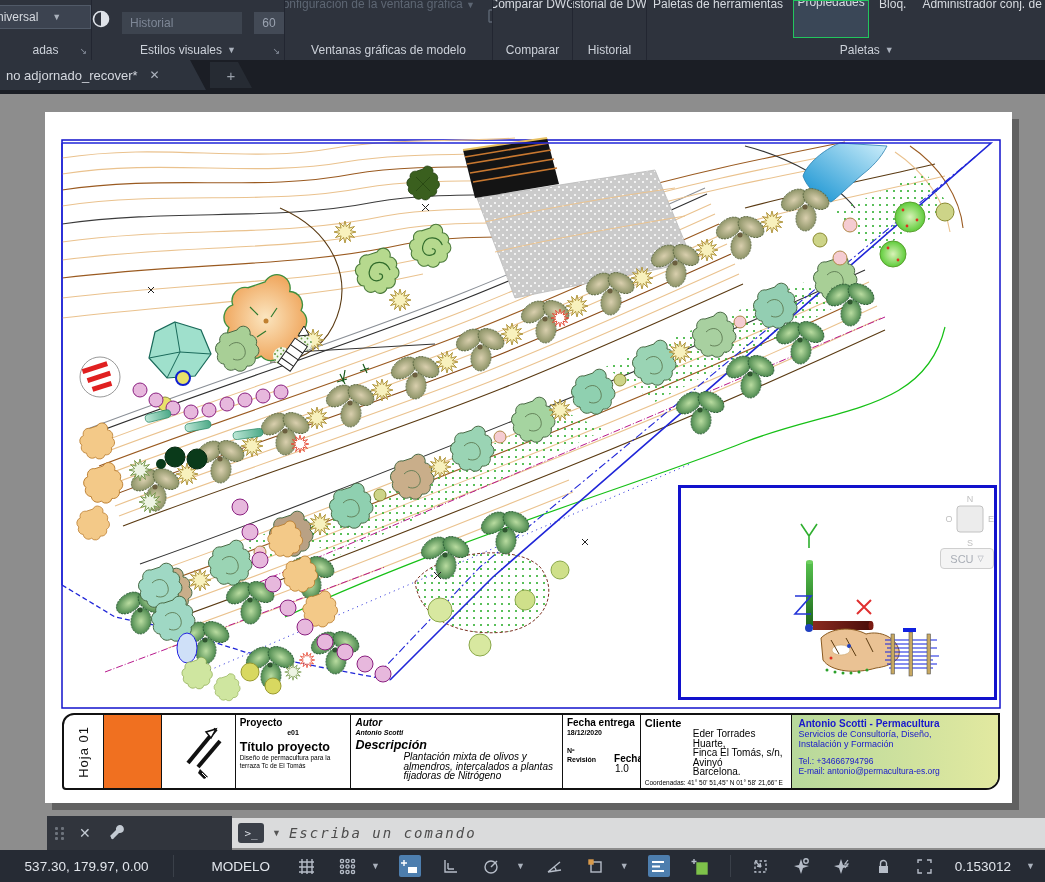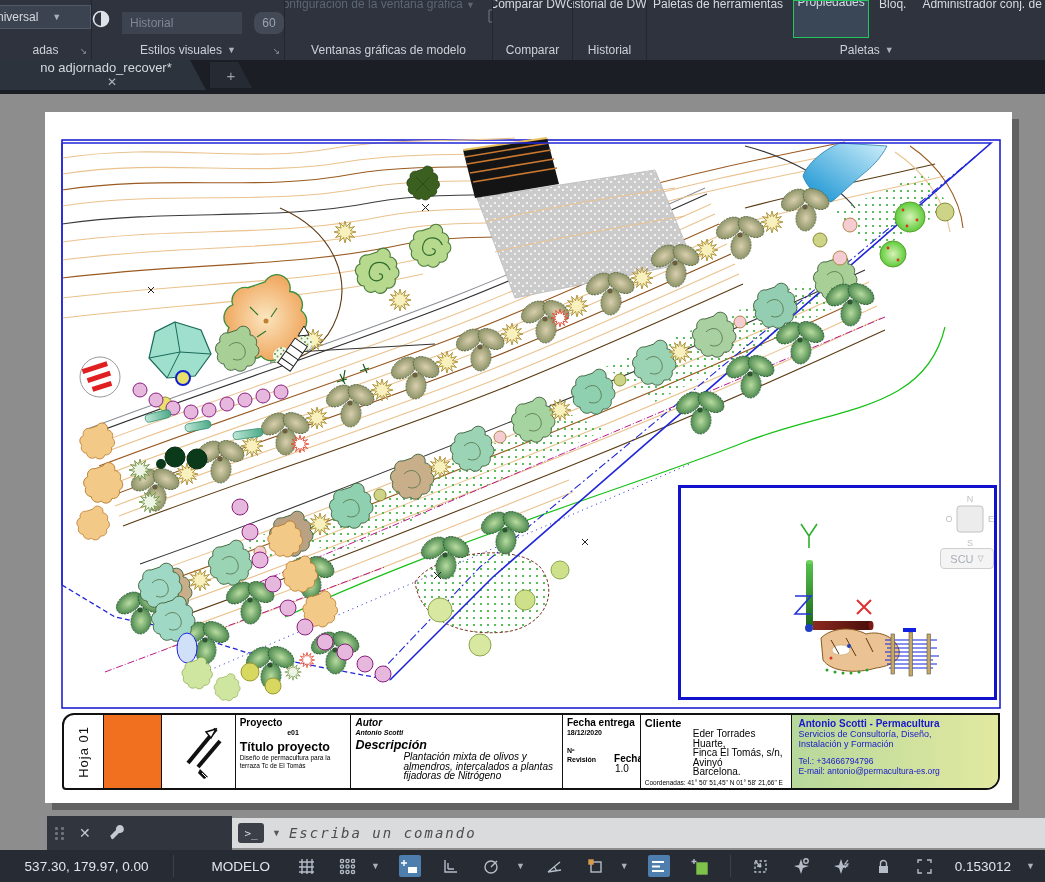--- a/index.html
+++ b/index.html
@@ -8,28 +8,28 @@
   .ribbon{position:absolute;top:0;left:0;width:1045px;height:60px;background:#2e333d;display:flex;z-index:5;}
   .panel{display:flex;flex-direction:column;border-right:1px solid #222631;position:relative;box-sizing:border-box;}
   .panel-content{flex:1;display:flex;align-items:flex-start;justify-content:center;gap:8px;padding-top:2px;overflow:hidden;}
   .panel-label{height:20px;display:flex;align-items:center;justify-content:center;color:#ccd1d9;font-size:12px;gap:5px;white-space:nowrap;}
   .launcher{position:absolute;right:4px;bottom:4px;color:#8b93a0;font-size:9px;line-height:9px;}
   .caret{font-size:9px;color:#aab1bc;}
   .bigbtn{color:#d7dbe1;font-size:12px;text-align:center;line-height:15px;white-space:nowrap;padding:0 6px;margin-top:-5px;cursor:default;}
   .graytxt{color:#5d6673;}
   .dropdown{background:#3c4350;border:1px solid #515a68;color:#d7dbe1;font-size:12px;height:22px;display:flex;align-items:center;gap:14px;padding:0 6px;margin-top:3px;}
   .opac-field{background:#3d444f;color:#7e8796;font-size:12px;height:22px;display:flex;align-items:center;padding:0 8px;width:104px;margin-top:3px;}
-  .opac-val{background:#434a56;color:#9ba3b1;font-size:12px;height:22px;display:flex;align-items:center;justify-content:center;width:30px;margin-top:3px;border-radius:8px;}
+  .opac-val{background:#434a56;color:#9ba3b1;font-size:12px;height:22px;display:flex;align-items:center;justify-content:center;width:30px;margin-top:3px;}
   .propbtn{border:1px solid #22c55e;background:#3a4757;height:36px;width:74px;margin-top:-2px;overflow:hidden;display:flex;justify-content:center;}
   .propbtn span{color:#d7dbe1;font-size:12px;margin-top:-6px;}
   
   .tabbar{position:absolute;top:60px;left:0;width:1045px;height:34px;background:#1b1e25;z-index:5;}
   .tab{position:absolute;top:0;left:0;height:30px;width:200px;background:#2d333d;
     clip-path:polygon(0 0,calc(100% - 16px) 0,100% 100%,0 100%);
-    display:flex;align-items:center;color:#d4d8df;font-size:13px;padding-left:6px;flex-direction:column;}
+    display:flex;align-items:center;color:#d4d8df;font-size:13px;padding-left:6px;}
   .tab .x{margin-left:12px;color:#aeb5bf;font-size:12px;}
   .tab-plus{position:absolute;top:2px;left:210px;height:26px;width:42px;background:#262b33;
     clip-path:polygon(0 0,calc(100% - 14px) 0,100% 100%,0 100%);
     display:flex;align-items:center;justify-content:center;color:#9aa1ab;font-size:15px;}
   
   .canvas{position:absolute;top:94px;left:0;width:1045px;height:724px;background:#8d8d8d;}
   .paper{position:absolute;left:45px;top:18px;width:967px;height:691px;background:#ffffff;
     box-shadow:7px 7px 0 rgba(45,45,45,.45);}
   
   .inset{position:absolute;left:633px;top:373px;width:319px;height:215px;background:#fff;

